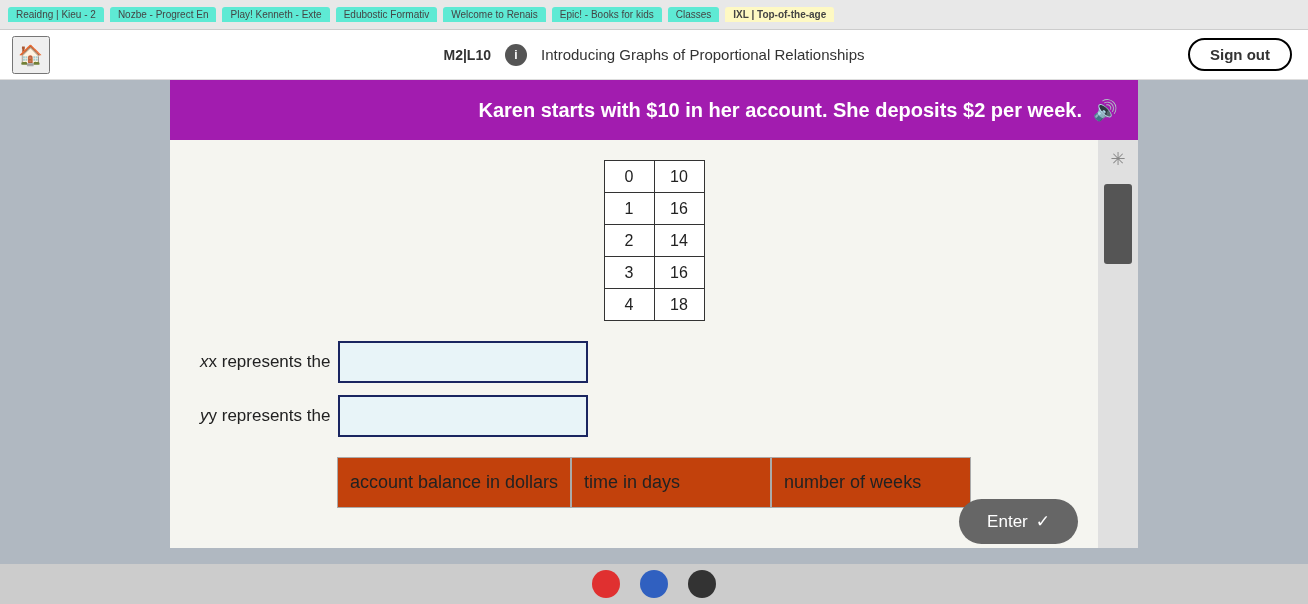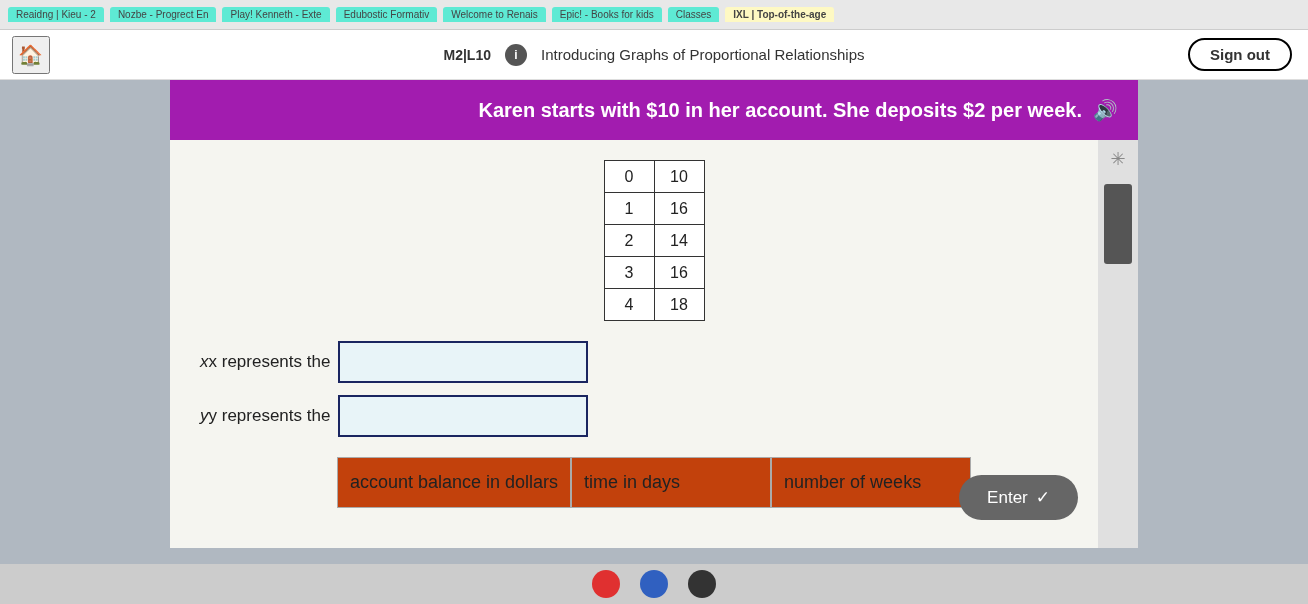--- a/index.html
+++ b/index.html
@@ -208,21 +208,21 @@
     }
     .scroll-star {
       color: #888;
       font-size: 18px;
       margin-bottom: 6px;
     }
 
     
     .enter-btn {
       position: absolute;
-      bottom: 28px;
+      bottom: 4px;
       right: 60px;
       background: #666;
       color: white;
       border: none;
       border-radius: 24px;
       padding: 12px 28px;
       font-size: 17px;
       cursor: pointer;
       display: flex;
       align-items: center;

